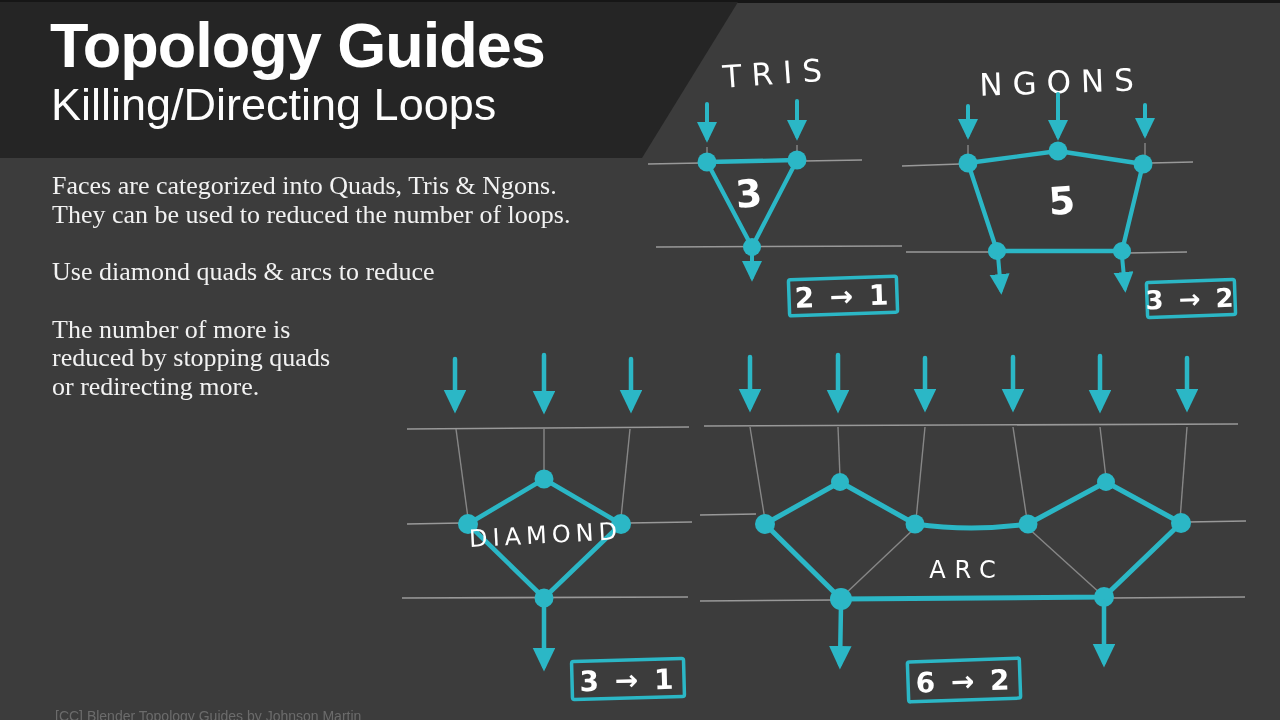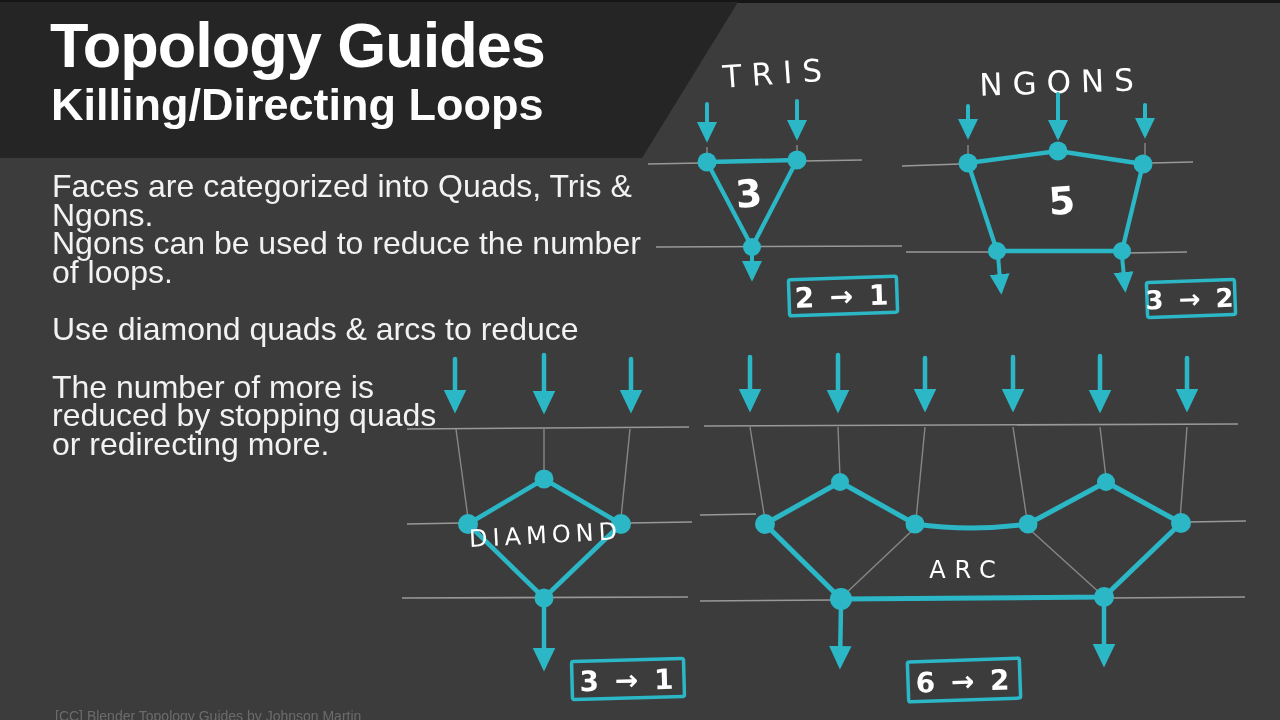--- a/index.html
+++ b/index.html
@@ -20,27 +20,27 @@
     -webkit-clip-path:polygon(0 0,738px 0,642px 156px,0 156px);
     clip-path:polygon(0 0,738px 0,642px 156px,0 156px);
   }
   .header h1{
     margin:10px 0 0 50px;
     font-size:63px;line-height:66px;font-weight:700;
     color:#ffffff;letter-spacing:-1px;
   }
   .header h2{
     margin:2px 0 0 51px;
-    font-size:45px;line-height:50px;font-weight:700;
+    font-size:45px;line-height:50px;font-weight:400;
     color:#fdfdfd;letter-spacing:0;
   }
   .body-text{
     position:absolute;left:52px;top:172px;width:620px;
     color:var(--text,#f2f2f2);
-    font-size:32px;line-height:28.5px;
+    font-size:26px;line-height:28.5px;font-family:Liberation Serif, serif;
   }
   .body-text p{margin:0 0 29px 0;}
   .diagrams{position:absolute;top:0;left:0;}
   .edge{fill:none;stroke:var(--accent,#2bb7c6);stroke-linecap:round;stroke-linejoin:round;}
   .dot{fill:var(--accent,#2bb7c6);}
   .arrow{stroke:var(--accent,#2bb7c6);stroke-linecap:round;fill:none;}
   .mk{fill:var(--accent,#2bb7c6);}
   .guide{stroke:#a9a9a9;stroke-width:1.6;fill:none;opacity:.85;}
   .thin{stroke:#8f8f8f;stroke-width:1.4;fill:none;opacity:.9;}
   .hand{fill:var(--ink,#ffffff);font-family:"DejaVu Sans",sans-serif;}
@@ -61,21 +61,21 @@
   <div class="top-strip"></div>
 
   <div class="header">
     <h1>Topology Guides</h1>
     <h2>Killing/Directing Loops</h2>
   </div>
 
   <div class="body-text">
     <p>
       <span>Faces are categorized into Quads, Tris &amp; Ngons.</span><br>
-      <span>Ngons can be used to reduce the number of loops.</span>
+      <span>They can be used to reduced the number of loops.</span>
     </p>
     <p>
       <span>Use diamond quads &amp; arcs to reduce</span><br>
     </p>
     <p>
       <span>The number of more is</span><br>
       <span>reduced by stopping quads</span><br>
       <span>or redirecting more.</span>
     </p>
   </div>

